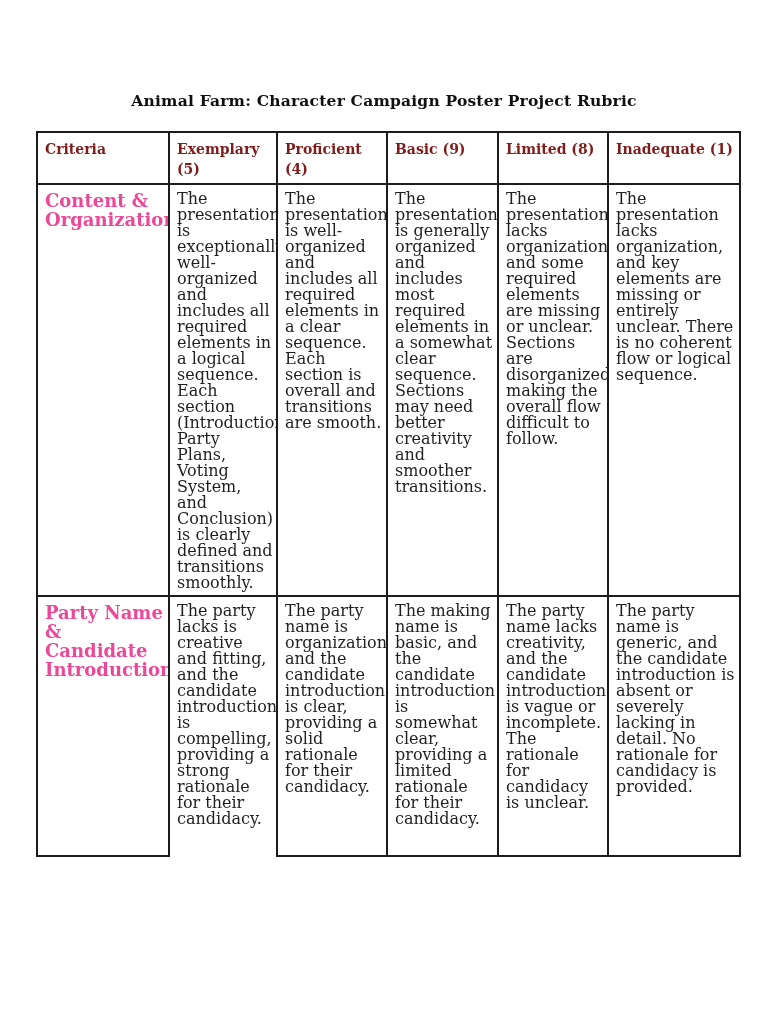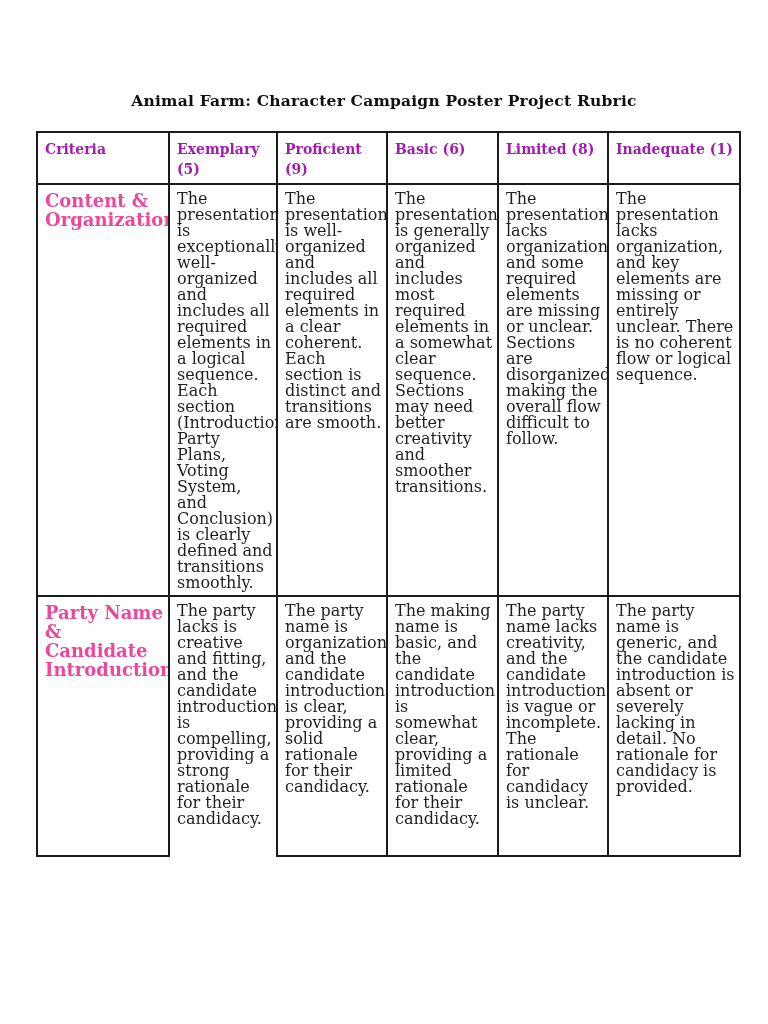--- a/index.html
+++ b/index.html
@@ -42,21 +42,21 @@
     text-align: left;
     box-sizing: border-box;
     overflow: hidden;
   }
   .rubric th {
     font-size: 14px;
     line-height: 20px;
     font-weight: bold;
     padding: 6px 4px 4px 7px;
     height: 47px;
-    color: #a21caf;
+    color: #7f1d1d;
   }
   .rubric td {
     font-size: 16px;
     line-height: 16px;
     padding: 6px 3px 4px 7px;
   }
   .rubric td.criteria {
     font-size: 18px;
     line-height: 19px;
     font-weight: bold;
@@ -79,31 +79,31 @@
       <col style="width:108px">
       <col style="width:110px">
       <col style="width:111px">
       <col style="width:110px">
       <col style="width:132px">
     </colgroup>
     <thead>
       <tr>
         <th>Criteria</th>
         <th>Exemplary (5)</th>
-        <th>Proficient (9)</th>
-        <th>Basic (6)</th>
+        <th>Proficient (4)</th>
+        <th>Basic (9)</th>
         <th>Limited (8)</th>
         <th>Inadequate (1)</th>
       </tr>
     </thead>
     <tbody>
       <tr class="row-1">
         <td class="criteria">Content &amp; Organization</td>
         <td>The presentation is exceptionally well-organized and includes all required elements in a logical sequence. Each section (Introduction, Party Plans, Voting System, and Conclusion) is clearly defined and transitions smoothly.</td>
-        <td>The presentation is well-organized and includes all required elements in a clear coherent. Each section is distinct and transitions are smooth.</td>
+        <td>The presentation is well-organized and includes all required elements in a clear sequence. Each section is overall and transitions are smooth.</td>
         <td>The presentation is generally organized and includes most required elements in a somewhat clear sequence. Sections may need better creativity and smoother transitions.</td>
         <td>The presentation lacks organization, and some required elements are missing or unclear. Sections are disorganized, making the overall flow difficult to follow.</td>
         <td>The presentation lacks organization, and key elements are missing or entirely unclear. There is no coherent flow or logical sequence.</td>
       </tr>
       <tr class="row-2">
         <td class="criteria">Party Name &amp; Candidate Introduction</td>
         <td class="no-bottom-border">The party lacks is creative and fitting, and the candidate introduction is compelling, providing a strong rationale for their candidacy.</td>
         <td>The party name is organization, and the candidate introduction is clear, providing a solid rationale for their candidacy.</td>
         <td>The making name is basic, and the candidate introduction is somewhat clear, providing a limited rationale for their candidacy.</td>
         <td>The party name lacks creativity, and the candidate introduction is vague or incomplete. The rationale for candidacy is unclear.</td>

